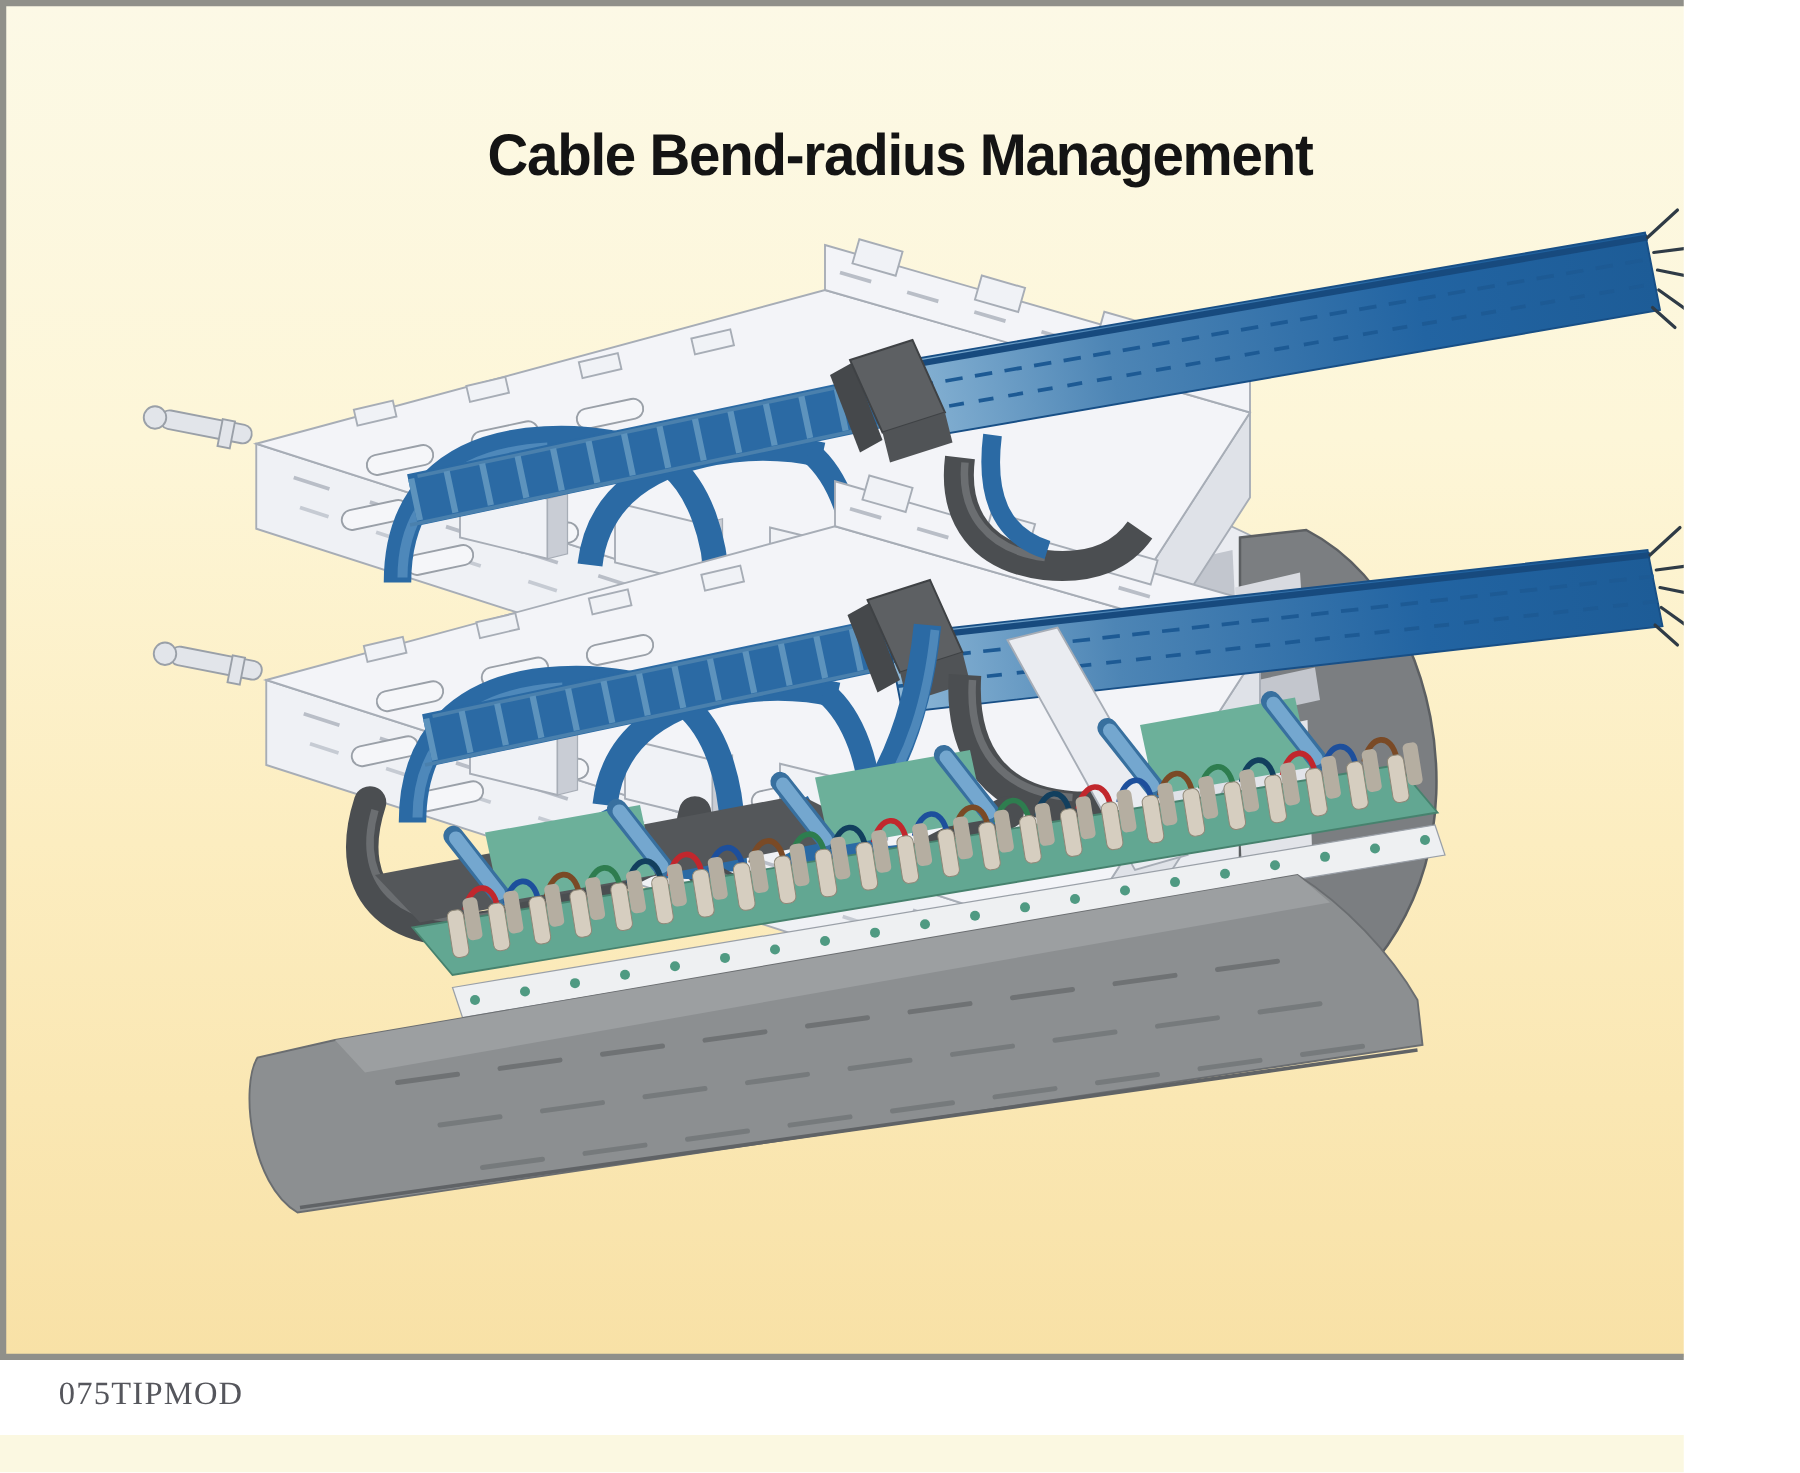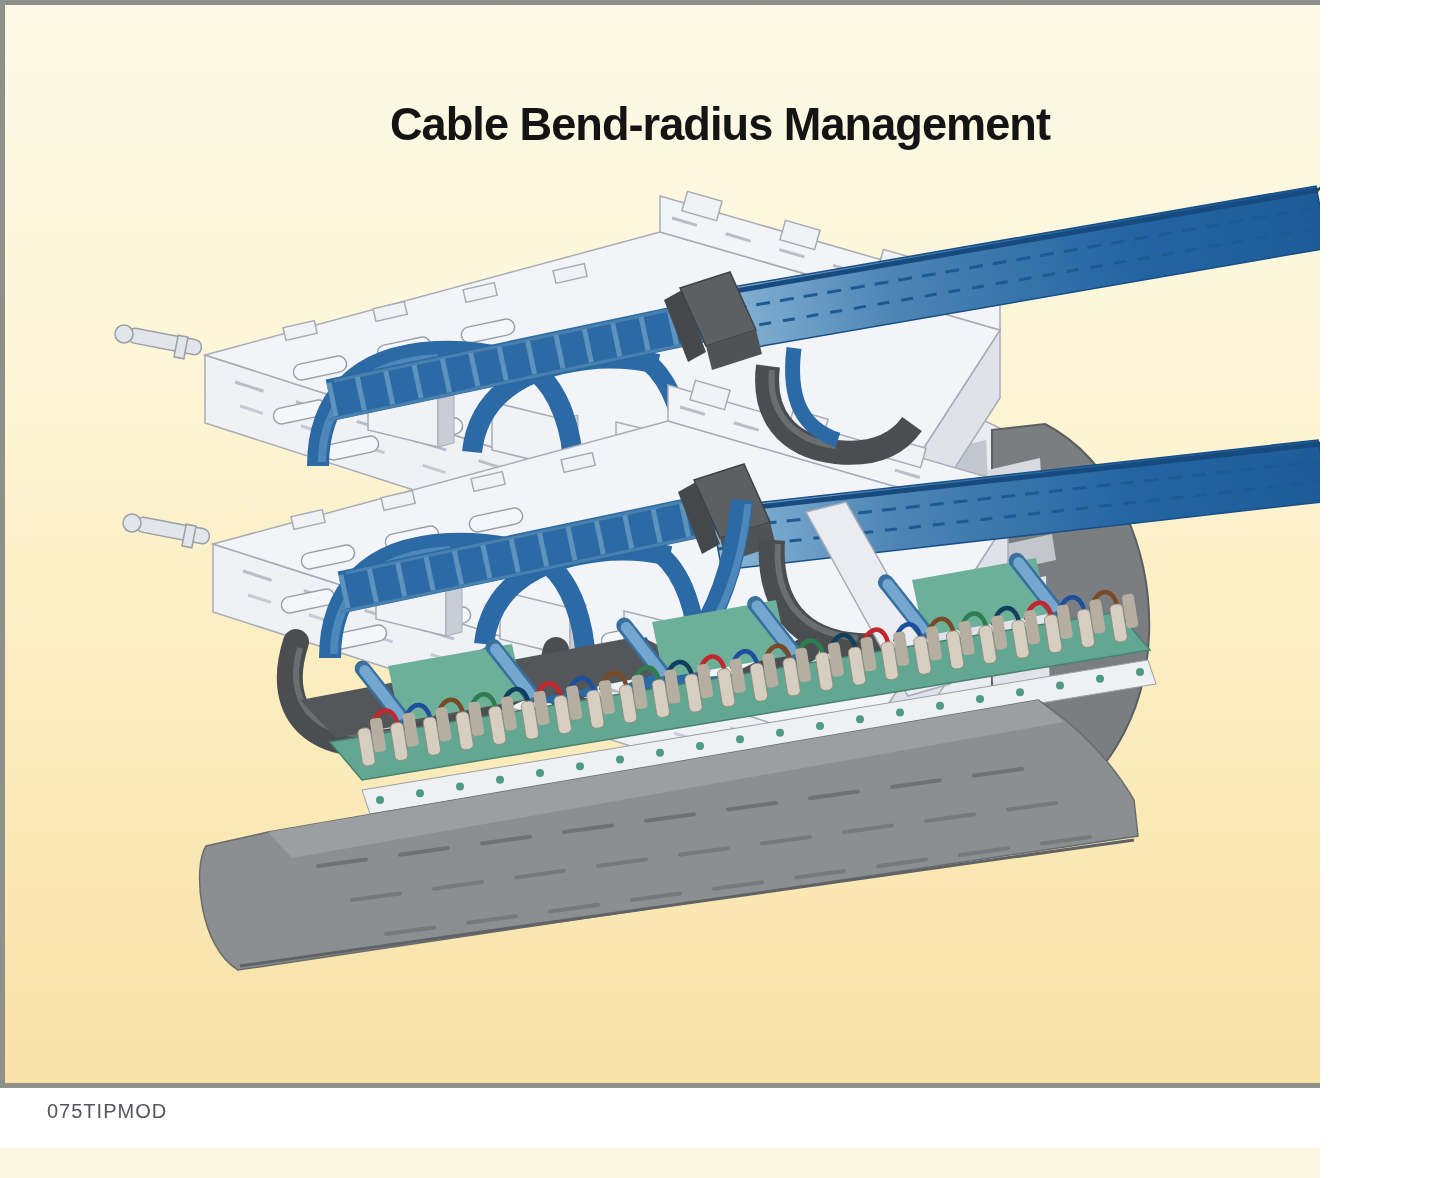--- a/index.html
+++ b/index.html
@@ -1,27 +1,27 @@
 <!DOCTYPE html>
 <html style="--canvas_top: #fcf9e6; --canvas_mid: #fcedc0; --canvas_bottom: #f8e1a6; --frame_border: #90908a; --footer_white: #ffffff; --footer_cream: #fbf8e1; --title_ink: #141414; --caption_ink: #55565c; --tray_white: #f3f4f8; --tray_shade: #dfe2e8; --outline_gray: #a7adb6; --cable_blue: #2b6aa4; --cable_blue_dark: #1d5c97; --cable_blue_light: #8fb9d8; --guide_dark: #4b4e51; --housing_gray: #7b7e81; --housing_dark: #606366; --base_gray: #8c8f91; --board_teal: #62a792; --tooth_tan: #d6cec0; --wire_red: #c1272d; --wire_blue: #1d4f9c; --wire_brown: #7a4a26; --wire_green: #2e7d4f; --wire_navy: #123f5e;"><head>
 <meta charset="utf-8">
 <style>
   html,body{margin:0;padding:0;background:#fff;}
   #stage{position:relative;width:1320px;height:1178px;overflow:hidden;
-         font-family:"Liberation Sans",sans-serif;}
+         font-family:"Liberation Sans",sans-serif;padding-left:27px;}
   #art{position:absolute;left:0;top:0;}
   .fig-title{position:absolute;left:0;top:96px;width:1440px;text-align:center;
     font-weight:bold;font-size:47px;letter-spacing:-1px;
     color:var(--title_ink,#141414);transform:scaleX(.96);}
   .footer-white{position:absolute;left:0;top:1088px;width:1440px;height:60px;
     background:var(--footer_white,#ffffff);}
   .footer-cream{position:absolute;left:0;top:1148px;width:1440px;height:30px;
     background:var(--footer_cream,#fbf8e1);}
-  .fig-caption{position:absolute;left:47px;top:1100px;font-size:20px;
-    letter-spacing:1px;color:var(--caption_ink,#55565c);}
+  .fig-caption{position:absolute;left:47px;top:1100px;font-size:26px;
+    letter-spacing:1px;color:var(--caption_ink,#55565c);font-family:Liberation Serif, serif;}
 
   
   .tray-face{fill:var(--tray_white,#f3f4f8);stroke:var(--outline_gray,#a7adb6);stroke-width:1.5;}
   .tray-apron{fill:#eff1f5;stroke:var(--outline_gray,#a7adb6);stroke-width:1.5;}
   .tray-side{fill:var(--tray_shade,#dfe2e8);stroke:var(--outline_gray,#a7adb6);stroke-width:1.5;}
   .slot{fill:#f5f6f9;stroke:#9aa0a8;stroke-width:1.5;}
   .dash{stroke:#b9bec7;stroke-width:3;fill:none;}
   .dash2{stroke:#c6cbd3;stroke-width:3;fill:none;}
   .pin{fill:#e2e5ea;stroke:#9aa0a8;stroke-width:1.5;}
   .blk{fill:#f0f2f6;stroke:var(--outline_gray,#a7adb6);stroke-width:1.5;}

